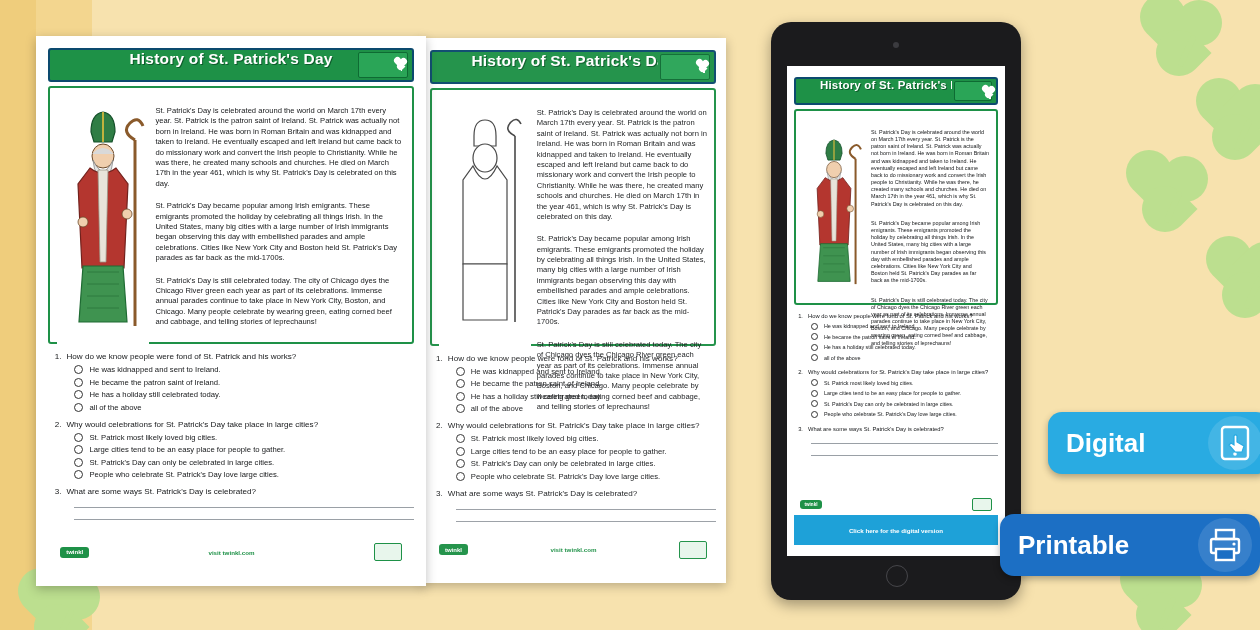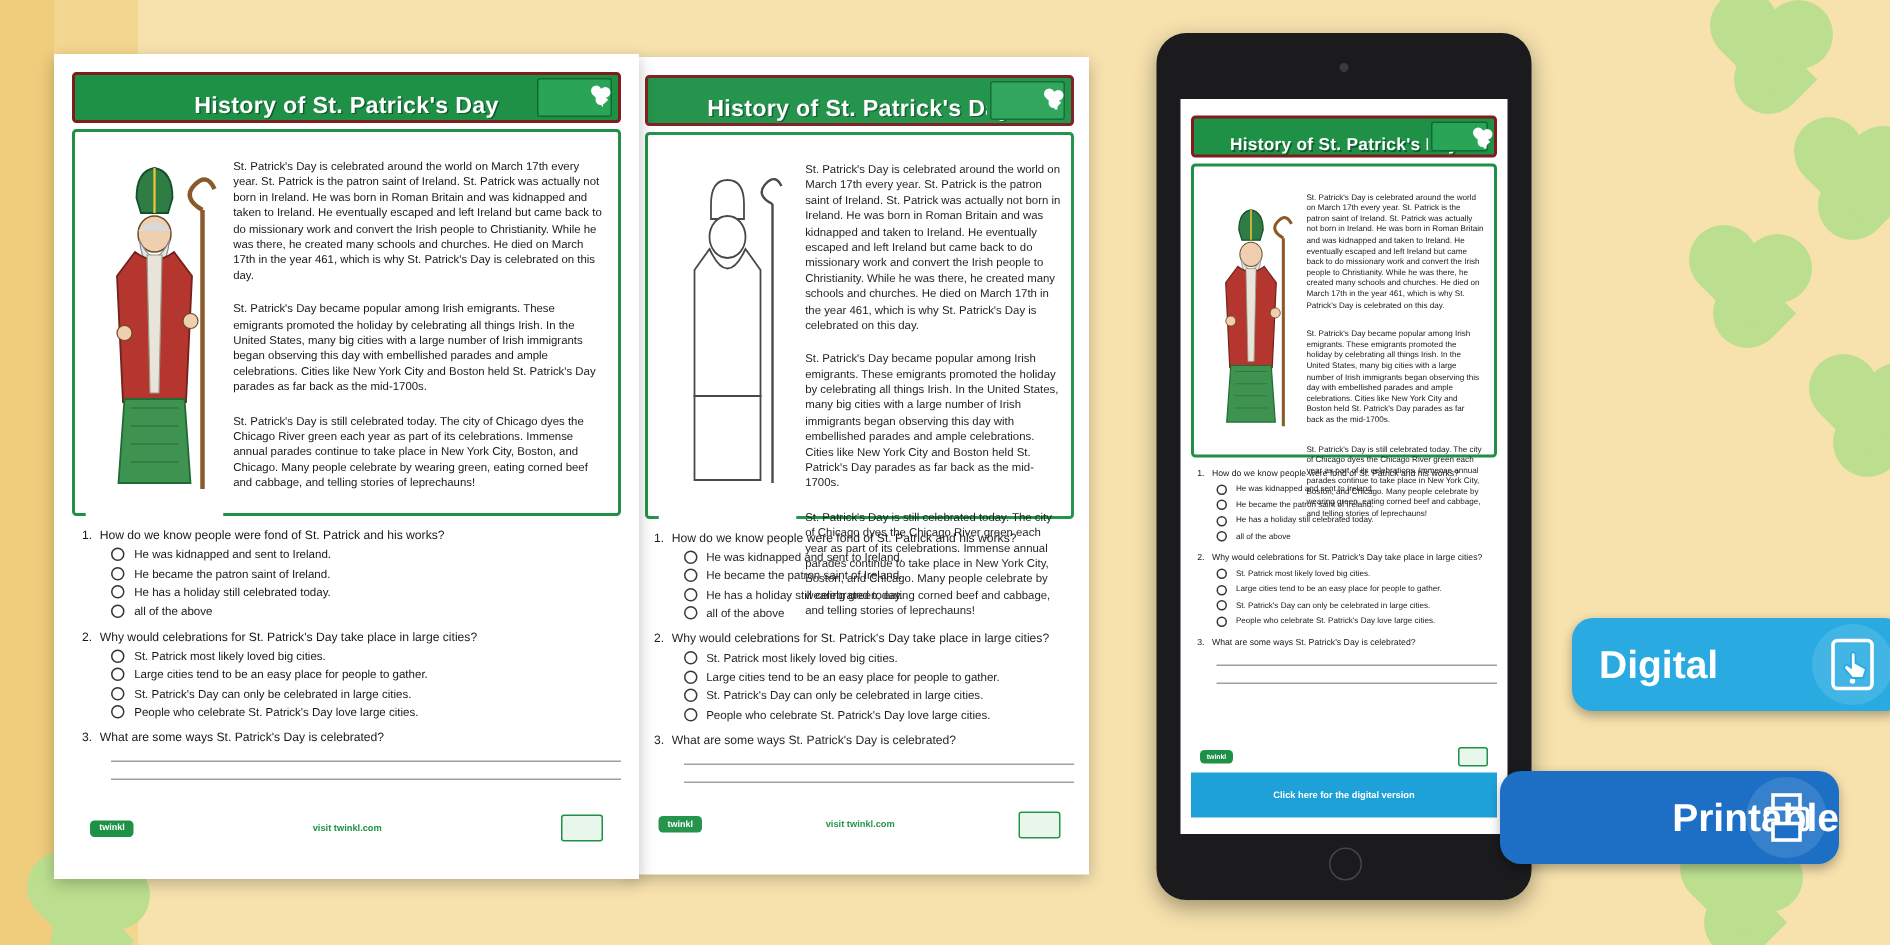--- a/index.html
+++ b/index.html
@@ -22,22 +22,22 @@
     box-shadow:0 3px 10px rgba(0,0,0,.25);
   }
   .page-back{left:420px;top:38px;width:306px;height:545px;}
   .page-front{left:36px;top:36px;width:390px;height:550px;}
 
   .sheet{position:relative;width:100%;height:100%;overflow:hidden;}
   .sheet-inner{position:absolute;left:3.2%;top:2.2%;width:93.6%;height:95.6%;}
 
   
   .title-bar{
-    position:relative;background:#1e9147;border:2px solid #7f1d1d;border-radius:3px;
-    height:30px;display:flex;align-items:flex-end;justify-content:center;
+    position:relative;background:#1e9147;border:2px solid #0c4a6e;border-radius:3px;
+    height:30px;display:flex;align-items:flex-start;justify-content:center;
   }
   .title-bar .ttl{
     color:#fff;font-weight:bold;font-size:15.5px;letter-spacing:.2px;
     text-shadow:1px 1px 0 #0d5c2b;
   }
   .flag{position:absolute;right:4px;top:2px;width:52px;height:26px;background:#1e9147;}
   .flag .fb{position:absolute;right:0;top:0;width:48px;height:24px;background:#2aa557;border:1px solid #0e6b33;border-radius:2px;}
   .flag .cl{position:absolute;right:14px;top:5px;}
   .cl .lf{position:absolute;width:7px;height:7px;background:#fff;border-radius:50% 50% 50% 0;}
   .cl .st{position:absolute;width:1.5px;height:6px;background:#fff;left:7px;top:8px;}
@@ -82,21 +82,21 @@
   .tablet-footer span{color:#fff;font-size:6.2px;font-weight:bold;}
 
   
   .badge{
     position:absolute;display:flex;align-items:center;border-radius:14px;
     box-shadow:0 3px 7px rgba(0,0,0,.3);
   }
   .badge .lbl{color:#fff;font-weight:bold;}
   .badge-digital{left:1048px;top:412px;width:222px;height:62px;background:#29abe2;}
   .badge-digital .lbl{font-size:26px;margin-left:18px;}
-  .badge-print{left:1000px;top:514px;width:226px;height:62px;background:#1c6fc4;justify-content:flex-end;}
+  .badge-print{left:1000px;top:514px;width:260px;height:62px;background:#1c6fc4;}
   .badge-print .lbl{font-size:26px;margin-left:18px;}
   .badge .ico{position:absolute;right:8px;top:4px;width:54px;height:54px;border-radius:50%;background:rgba(255,255,255,.12);display:flex;align-items:center;justify-content:center;}
   .ico svg{display:block;}
 </style>
 </head>
 <body>
 
 <div class="bg-base"></div>
 <div class="bg-stripe"></div>
 <div class="bg-stripe2"></div>

